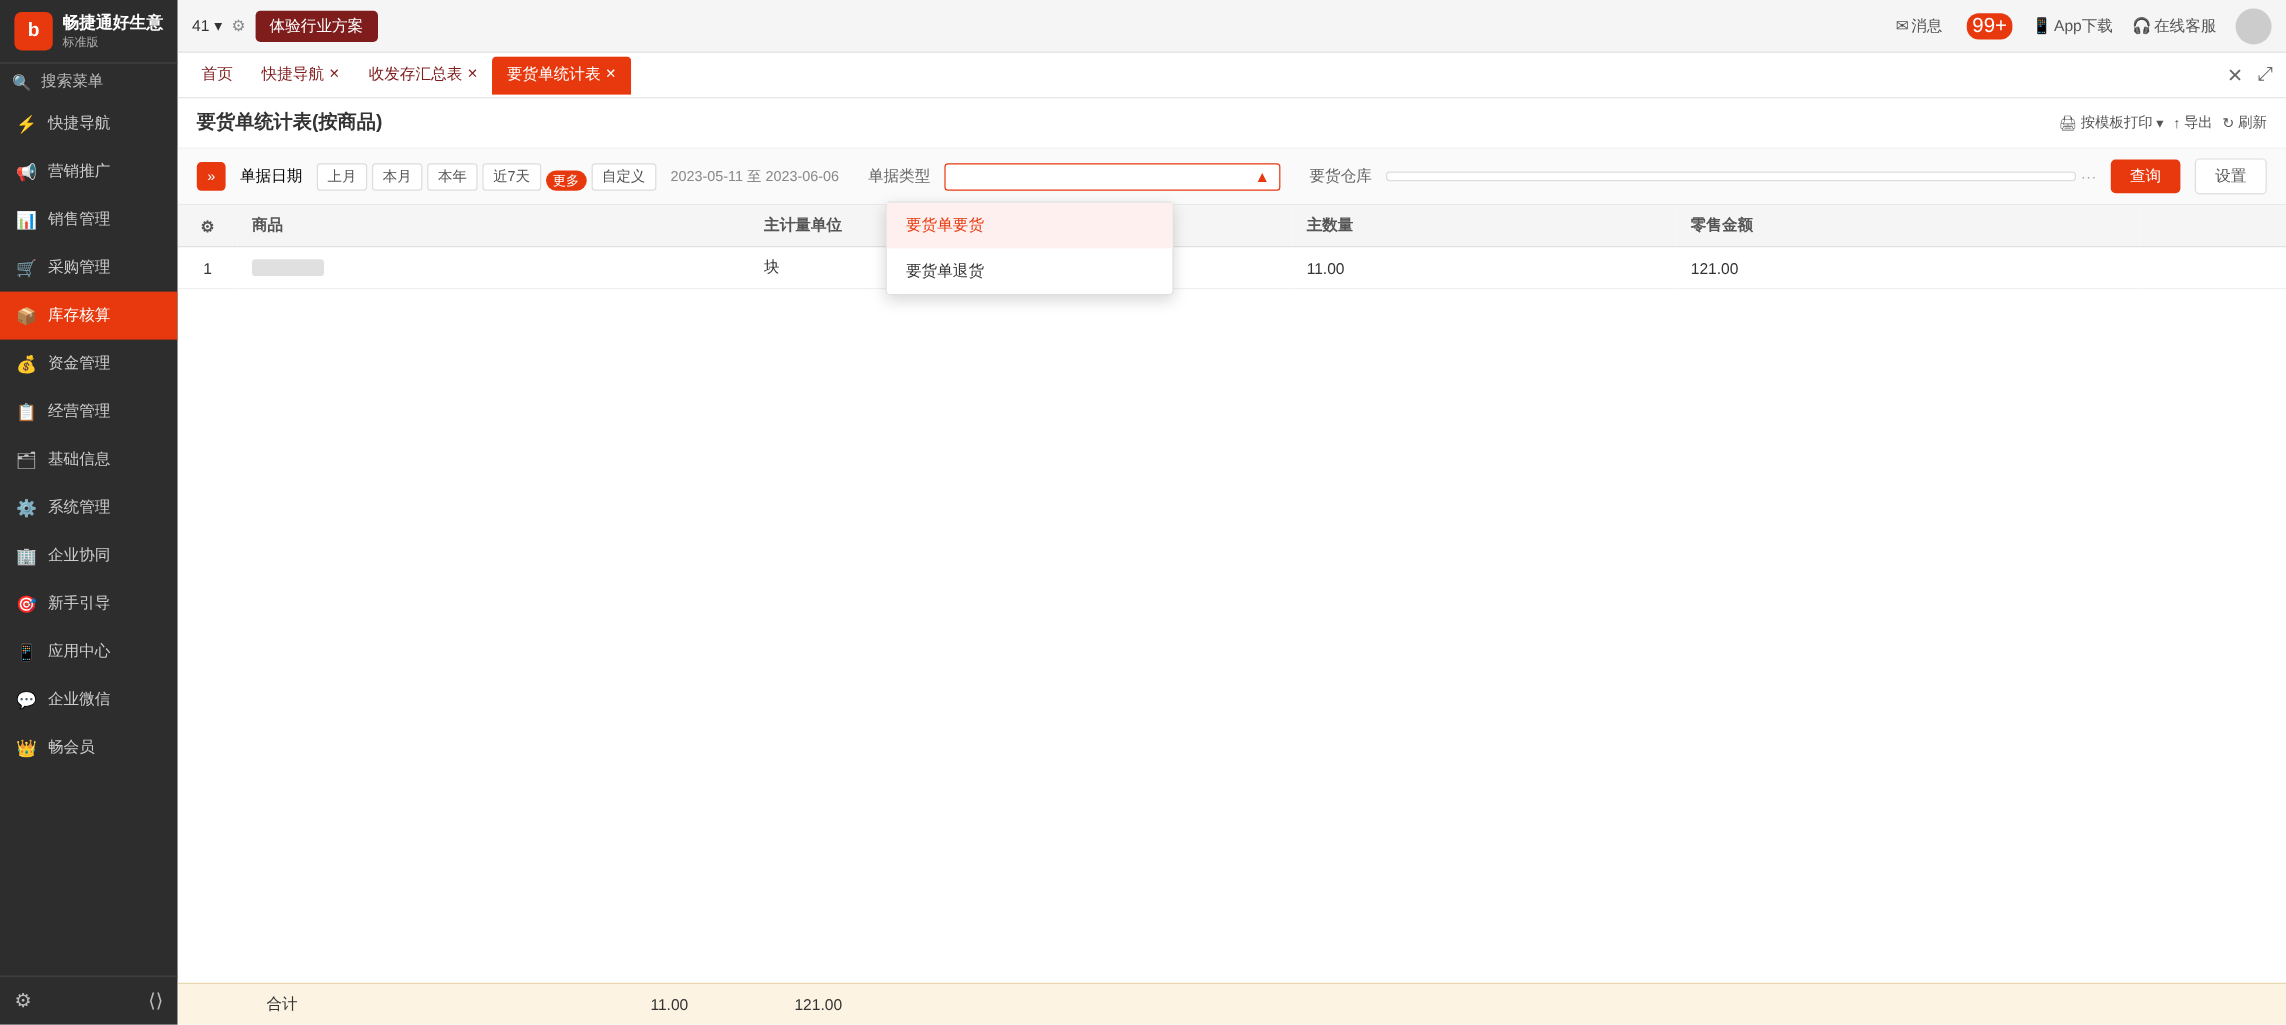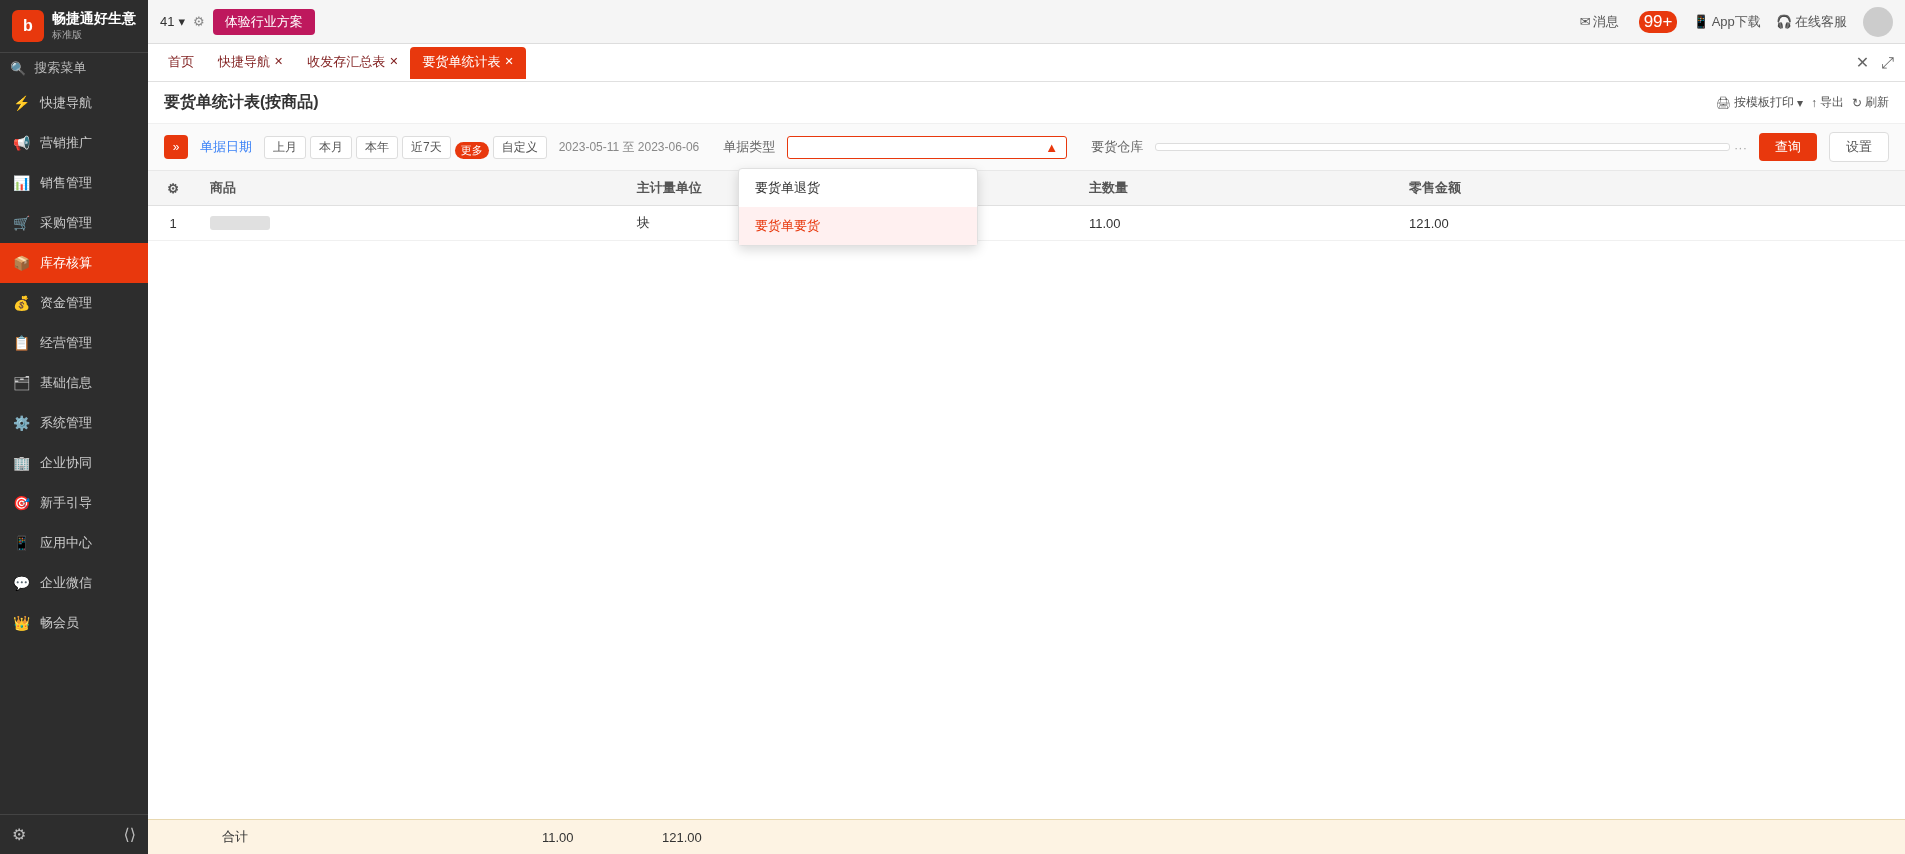--- a/index.html
+++ b/index.html
@@ -67,21 +67,21 @@
       display: flex; align-items: center; justify-content: space-between;
       padding: 0 12px;
       border-bottom: 1px solid #ddd;
     }
     .topbar-left { display: flex; align-items: center; gap: 8px; }
     .topbar-store {
       display: flex; align-items: center; gap: 4px;
       color: #333; font-size: 13px;
     }
     .topbar-promo {
-      background: #be185d; color: white;
+      background: #7f1d1d; color: white;
       padding: 4px 12px; border-radius: 4px;
       font-size: 13px; cursor: pointer;
     }
     .topbar-right {
       display: flex; align-items: center; gap: 16px;
       font-size: 13px; color: #555;
     }
     .topbar-badge {
       background: #e8380d; color: white;
       border-radius: 10px; padding: 1px 5px;
@@ -135,21 +135,21 @@
       border-bottom: 1px solid #e8e8e8;
       display: flex; align-items: center; gap: 12px;
       position: relative;
     }
     .filter-expand-btn {
       width: 24px; height: 24px;
       background: #e8380d; color: white;
       border-radius: 4px; display: flex; align-items: center; justify-content: center;
       cursor: pointer; font-size: 12px;
     }
-    .filter-label { color: #3b82f6; font-size: 13px; white-space: nowrap; }
+    .filter-label { color: #000000; font-size: 13px; white-space: nowrap; }
     .filter-date-btns { display: flex; gap: 4px; align-items: flex-end; }
     .filter-date-btn {
       padding: 2px 8px;
       border: 1px solid #ddd;
       border-radius: 3px;
       font-size: 12px; cursor: pointer; color: #555;
       background: #fff;
     }
     .filter-date-badge {
       background: #e8380d; color: white;
@@ -449,22 +449,22 @@
       <span class="filter-warehouse-label">要货仓库</span>
       <div style="flex:1; display:flex; align-items:center; gap:4px;">
         <div class="filter-warehouse-input"></div>
         <span class="filter-more-btn">···</span>
       </div>
 
       <button class="filter-search-btn">查询</button>
       <button class="filter-settings-btn">设置</button>
 
       <div class="dropdown-overlay" id="type-dropdown">
-      <div class="dropdown-item">要货单退货</div>
-          <div class="dropdown-item selected">要货单要货</div>
+      <div class="dropdown-item selected">要货单要货</div>
+          <div class="dropdown-item">要货单退货</div>
         </div>
     </div>
 
     <div class="table-container">
       <table>
         <thead>
           <tr>
             <th>
               <span>⚙</span>
             </th>

